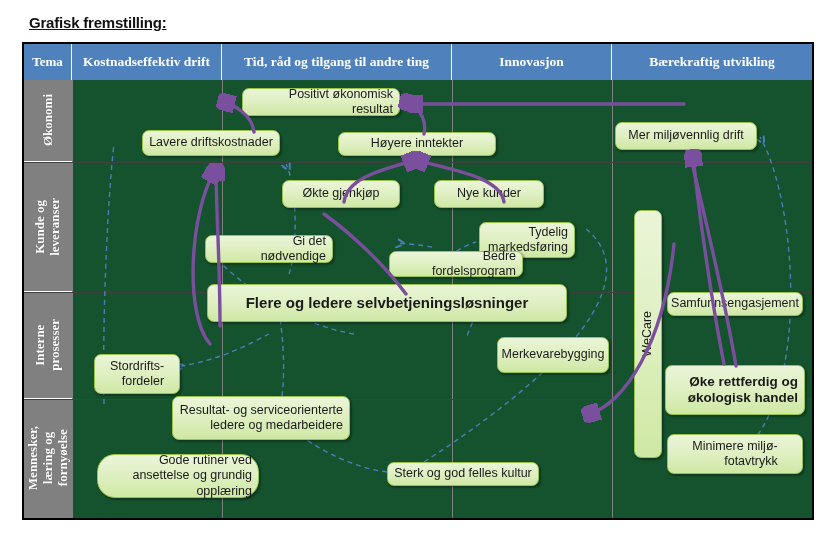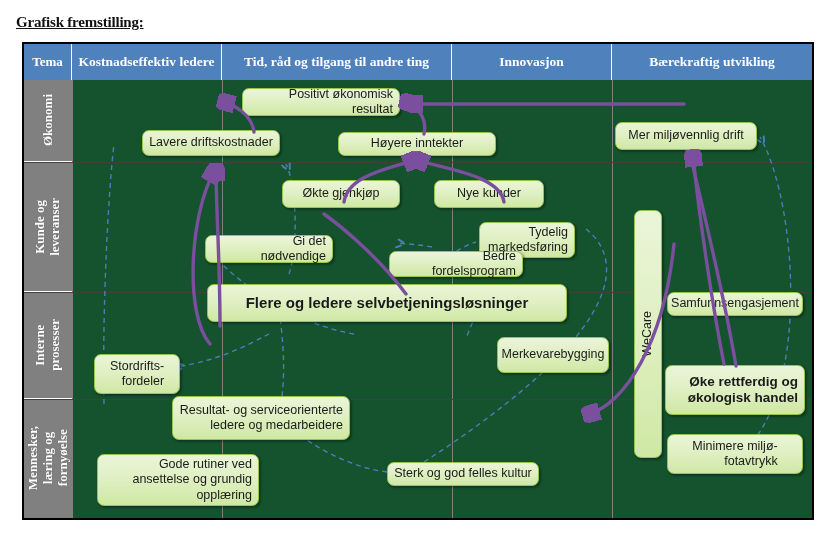--- a/index.html
+++ b/index.html
@@ -2,22 +2,22 @@
 <html><head>
 <meta charset="utf-8">
 <style>
   html,body{margin:0;padding:0;background:#ffffff;}
   body{width:834px;height:539px;overflow:hidden;font-family:"Liberation Sans",sans-serif;}
 
   #page{position:relative;width:834px;height:539px;background:#fff;}
 
   
   #doc-title{
-    position:absolute;left:16px;top:14px;
-    font-family:Liberation Serif, serif;
+    position:absolute;left:29px;top:14px;
+    font-family:Liberation Sans, sans-serif;
     font-size:15px;font-weight:bold;color:#111;
     text-decoration:underline;
     letter-spacing:-.2px;
   }
 
   
   #map{
     position:absolute;left:22px;top:42px;width:792px;height:478px;
     border:2px solid #000;box-sizing:border-box;background:#14532d;
   }
@@ -90,21 +90,21 @@
 </head>
 <body>
 
 <div id="page">
 
   <div id="doc-title">Grafisk fremstilling:</div>
 
   <div id="map">
 
     <div class="hdr tema" style="left:0px;width:48px;">Tema</div>
-    <div class="hdr" style="left:48px;width:150px;">Kostnadseffektiv ledere</div>
+    <div class="hdr" style="left:48px;width:150px;">Kostnadseffektiv drift</div>
     <div class="hdr" style="left:198px;width:230px;">Tid, råd og tilgang til andre ting</div>
     <div class="hdr" style="left:588px;width:200px;border-right:none;">Bærekraftig utvikling</div>
     <div class="hdr" style="left:428px;width:160px;">Innovasjon</div>
 
     <div class="persp" style="top:36px;height:82px;">
         <span>Økonomi</span>
       </div>
     <div class="persp" style="top:118px;height:130px;">
         <span>Kunde og
 leveranser</span>
@@ -223,18 +223,18 @@
     <div class="node" style="left:473px;top:293px;width:112px;height:36px;">Merkevarebygging</div>
 
     <div class="node" style="left:70px;top:310px;width:86px;height:40px;white-space:pre-line;">Stordrifts-
 fordeler</div>
 
     <div class="node" style="left:148px;top:352px;width:178px;height:44px;">Resultat- og serviceorienterte ledere og medarbeidere</div>
 
     <div class="node" style="left:643px;top:390px;width:136px;height:40px;white-space:pre-line;">Minimere miljø-
 fotavtrykk</div>
 
-    <div class="node" style="left:73px;top:410px;width:162px;height:52px;">Gode rutiner ved ansettelse og grundig opplæring</div>
+    <div class="node" style="left:73px;top:410px;width:162px;height:44px;border-radius:18px;">Gode rutiner ved ansettelse og grundig opplæring</div>
 
     <div class="node" style="left:363px;top:418px;width:152px;height:24px;">Sterk og god felles kultur</div>
 
   </div>
 </div>
 
 </body></html>

